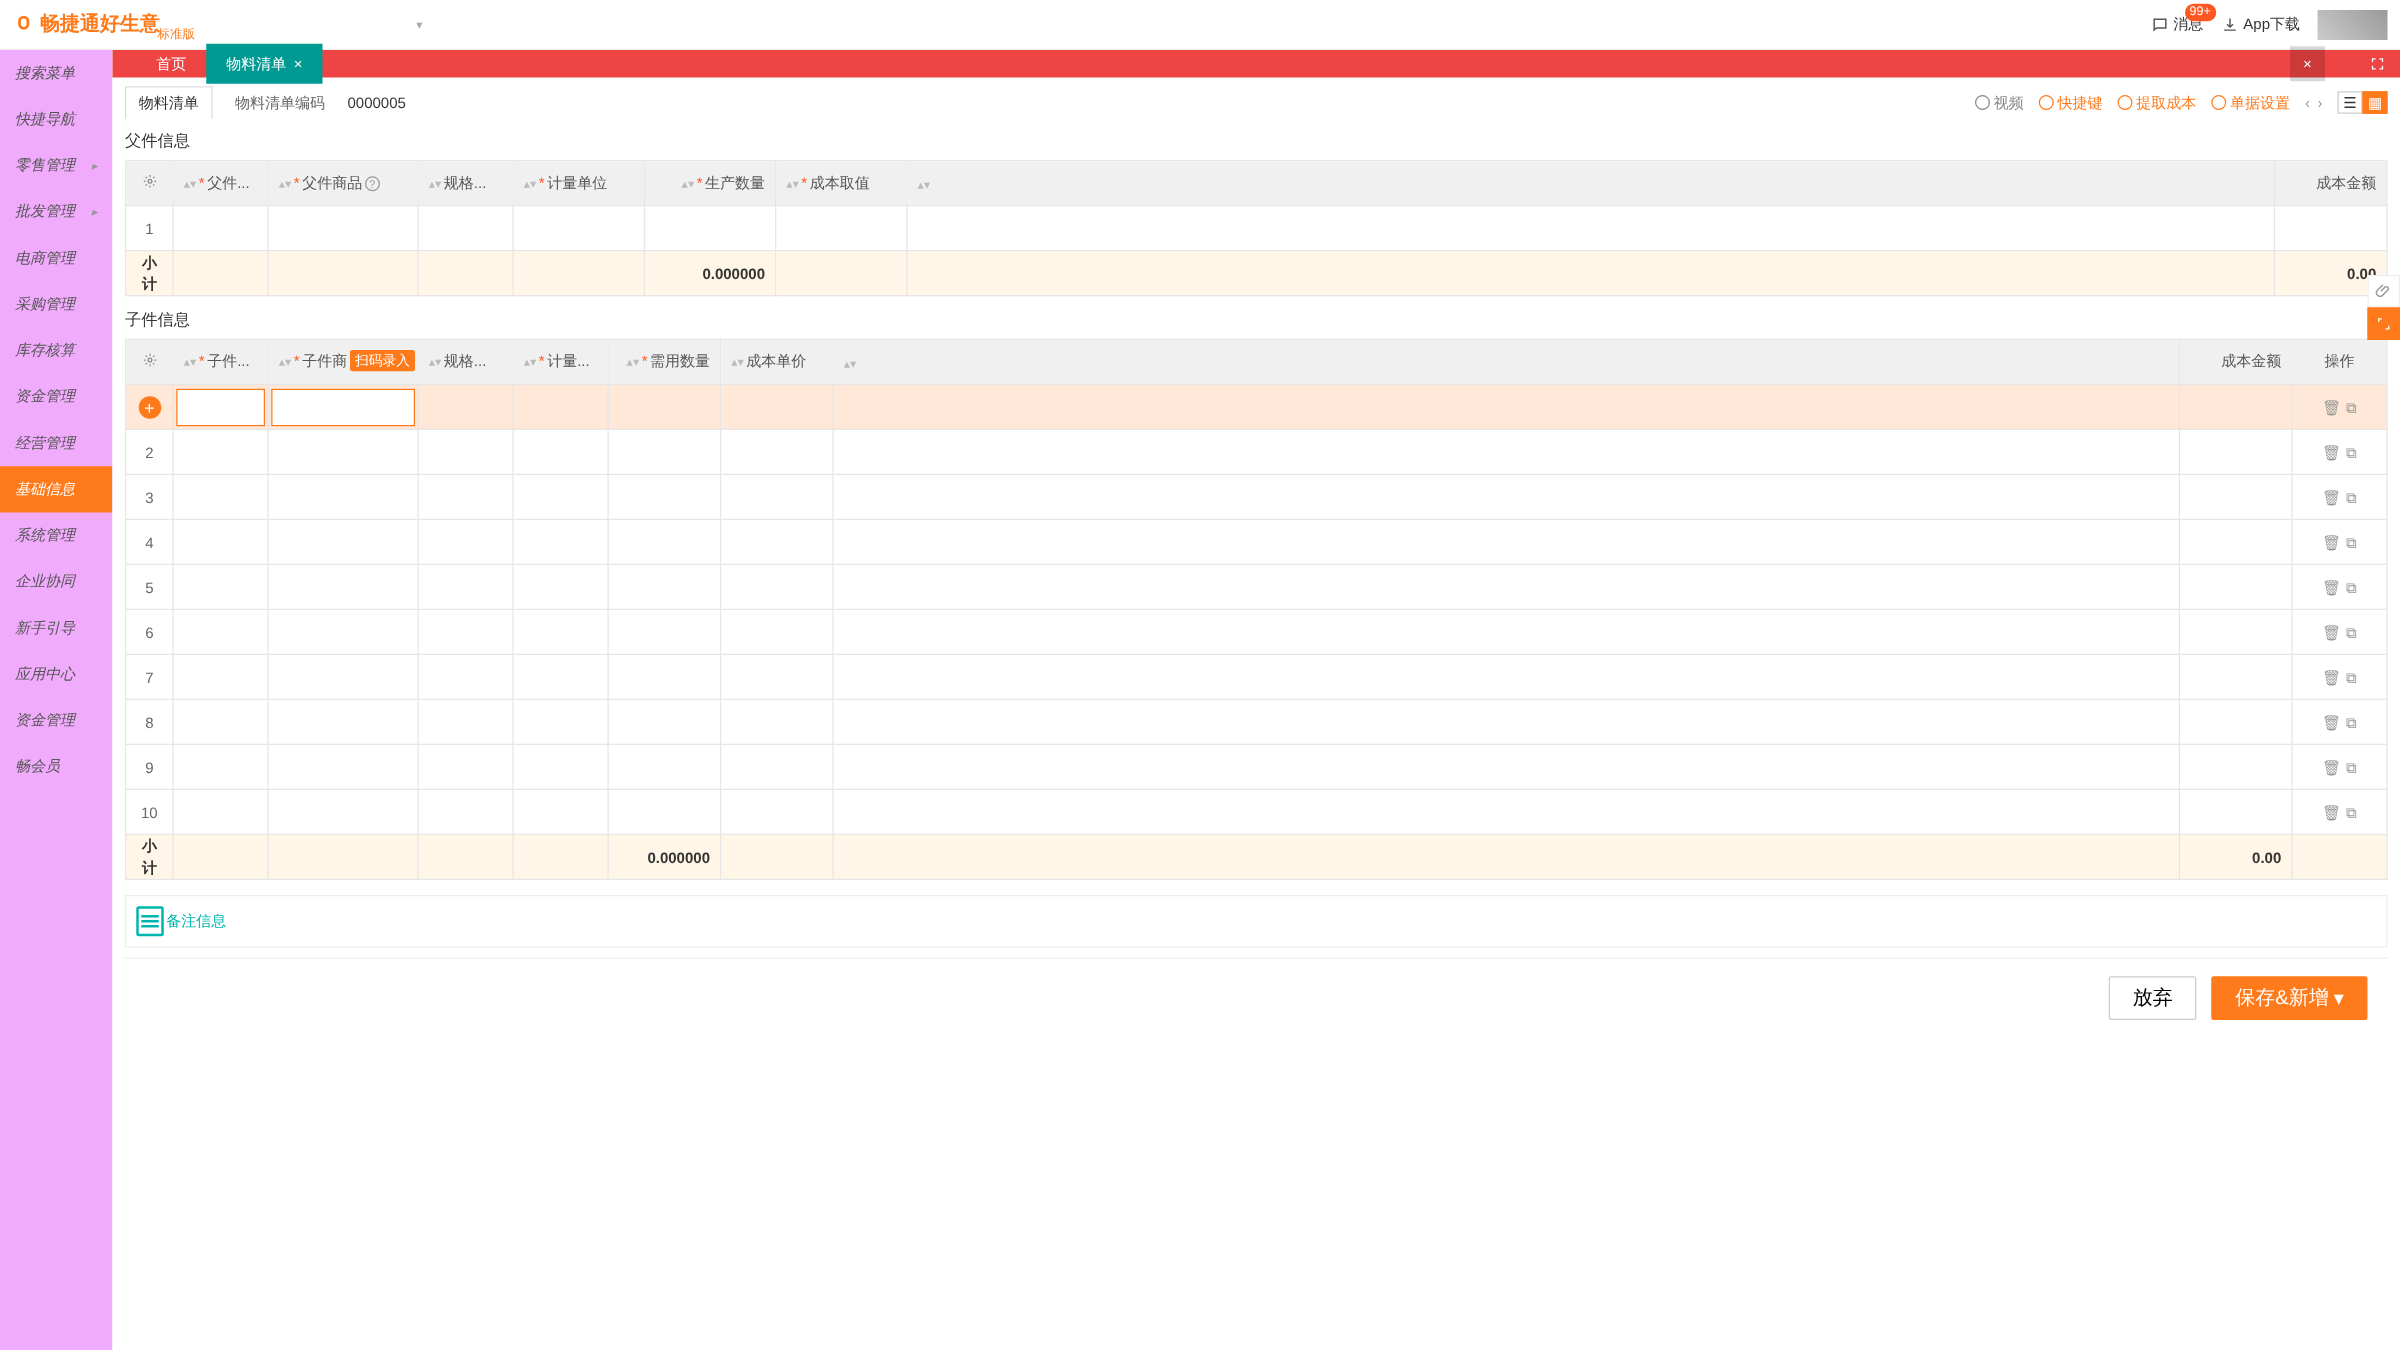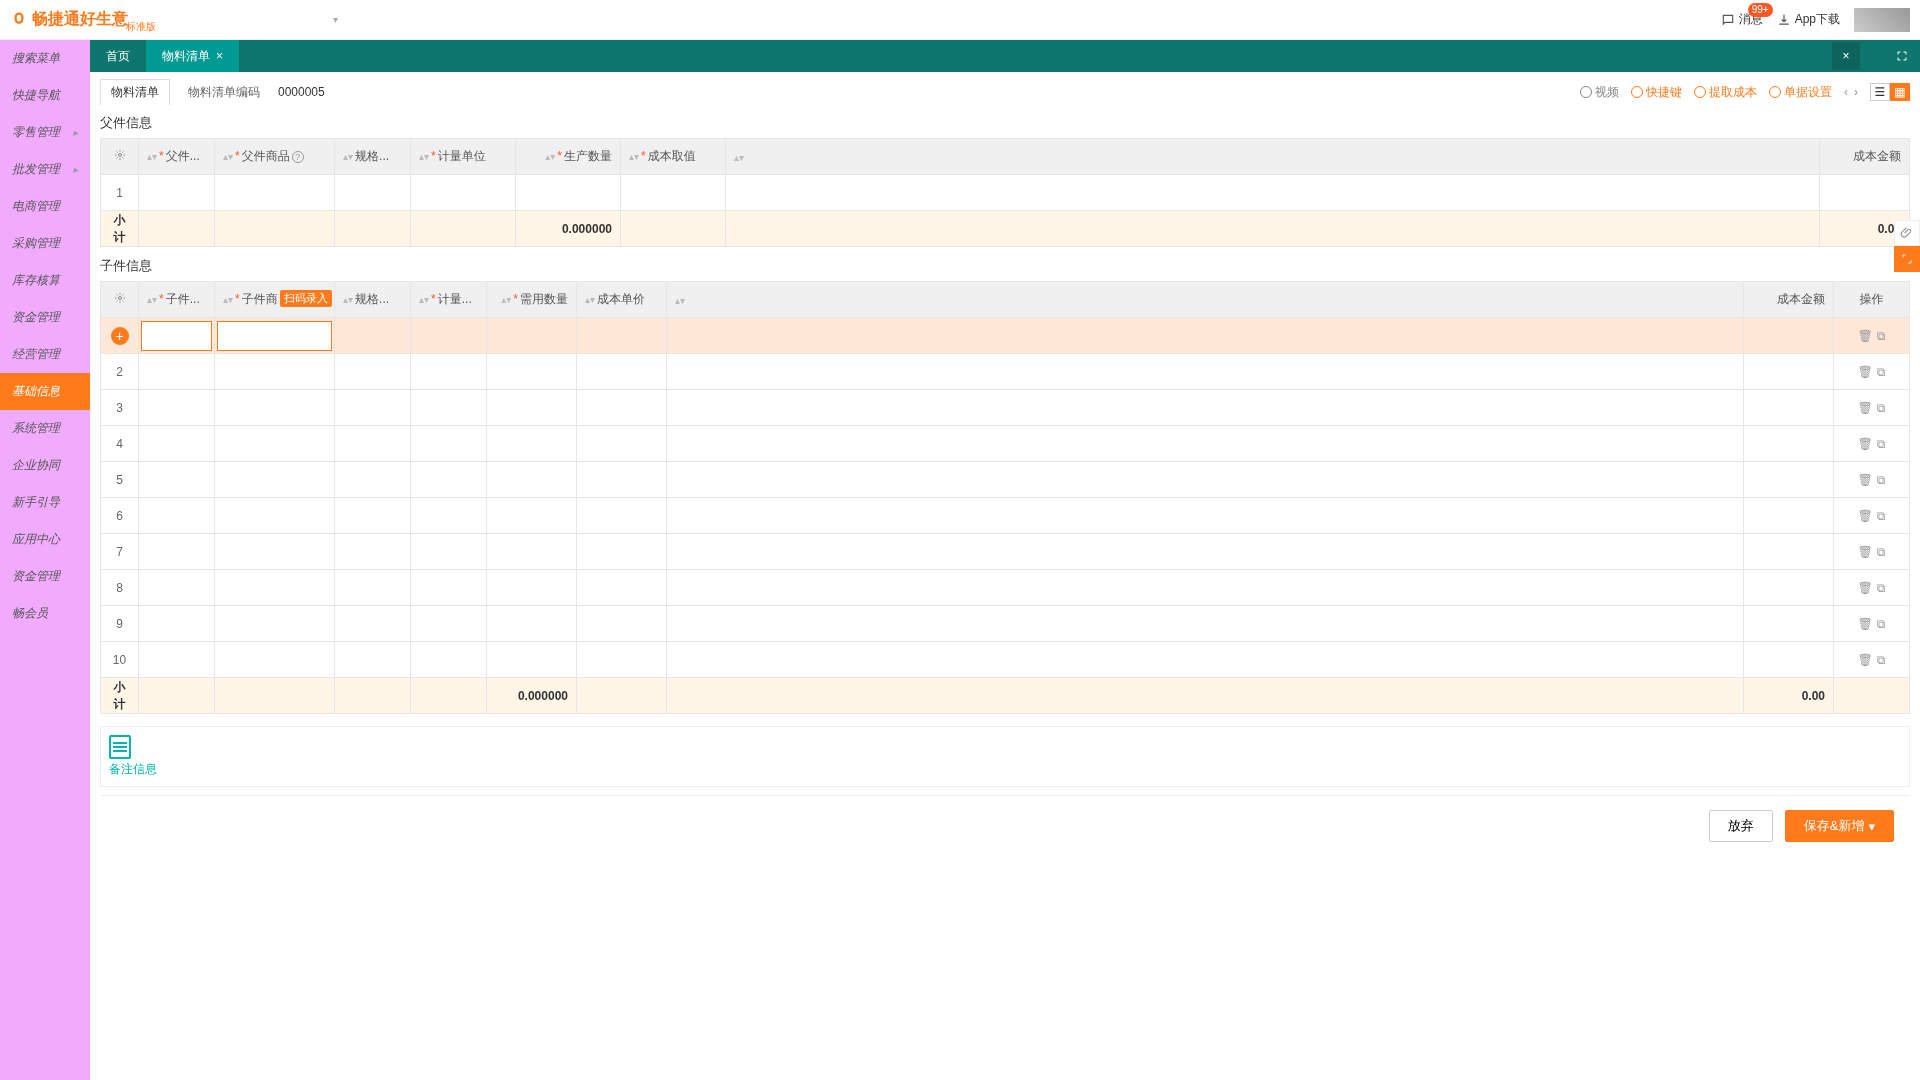--- a/index.html
+++ b/index.html
@@ -13,21 +13,21 @@
 .header-right { margin-left: auto; display: flex; align-items: center; gap: 14px; }
 .badge-wrap { position: relative; display: flex; align-items: center; gap: 4px; cursor: pointer; }
 .badge { position: absolute; top: -8px; right: -10px; background: #ff5722; color: #fff; border-radius: 8px; padding: 0 4px; font-size: 10px; line-height: 14px; }
 .avatar { width: 56px; height: 24px; background: linear-gradient(45deg,#ccc,#999); }
 .layout { display: flex; height: calc(100vh - 40px); }
 .sidebar { width: 90px; background: #f0abfc; overflow-y: auto; font-style: italic; }
 .side-item { padding: 10px 12px; font-size: 12px; color: #555; display: flex; align-items: center; justify-content: space-between; cursor: pointer; }
 .side-item.active { background: #ff7a1a; color: #fff; }
 .caret { font-size: 10px; color: #999; }
 .main { flex: 1; display: flex; flex-direction: column; background: #fff; position: relative; }
-.tabbar { height: 32px; background: #0f766e; display: flex; align-items: center; }
+.tabbar { height: 22px; background: #ef4444; display: flex; align-items: center; padding-left: 19px; }
 .tab { padding: 0 16px; height: 32px; line-height: 32px; color: #fff; font-size: 12px; cursor: pointer; display: flex; align-items: center; gap: 6px; }
 .tab.active { background: #009a93; }
 .tab-close { height: 28px; width: 28px; margin-left: auto; margin-right: 28px; background: rgba(0,0,0,.15); display: flex; align-items: center; justify-content: center; color: #fff; cursor: pointer; }
 .expand-btn { height: 28px; width: 28px; margin-right: 4px; display: flex; align-items: center; justify-content: center; color: #fff; cursor: pointer; }
 .content { flex: 1; overflow: auto; padding: 0 10px; }
 .subbar { display: flex; align-items: center; height: 40px; gap: 18px; }
 .sub-tab { padding: 4px 10px; border: 1px solid #ddd; border-bottom: none; background: #fff; font-weight: 500; }
 .sub-code-label { color: #666; }
 .sub-code { color: #333; }
 .subbar-right { margin-left: auto; display: flex; align-items: center; gap: 12px; }
@@ -50,26 +50,26 @@
 .req-dot { color: #ff5722; margin-right: 2px; }
 tr.subtotal td { background: #fff6e8; font-weight: bold; }
 tr.active-row td { background: #ffe8d8; }
 .rownum { text-align: center; color: #666; }
 .add-btn { width: 18px; height: 18px; border-radius: 50%; background: #ff7a1a; color: #fff; display: inline-flex; align-items: center; justify-content: center; font-size: 14px; cursor: pointer; }
 .scan-tag { position: absolute; right: 2px; top: 8px; background: #ff7a1a; color: #fff; padding: 1px 4px; font-size: 11px; border-radius: 2px; }
 .help-ic { display: inline-block; width: 12px; height: 12px; border: 1px solid #999; border-radius: 50%; color: #999; font-size: 9px; text-align: center; line-height: 11px; margin-left: 2px; }
 .op-ic { color: #999; cursor: pointer; margin: 0 2px; }
 .input-cell { border: 1px solid #ff7a1a; height: 30px; background: #fff; }
 .remark-bar { display: flex; align-items: center; gap: 16px; margin: 12px 0 8px; border: 1px solid #eee; padding: 8px; }
-.remark-icon-wrap { display: flex; flex-direction: column; align-items: flex-start; color: #00b5ad; gap: 2px; }
+.remark-icon-wrap { display: flex; align-items: center; color: #00b5ad; gap: 2px; }
 .remark-icon { width: 22px; height: 24px; border: 2px solid #00b5ad; border-radius: 2px; display: flex; flex-direction: column; justify-content: center; gap: 2px; padding: 2px; }
 .remark-icon span { height: 2px; background: #00b5ad; }
 .remark-input { flex: 1; border: none; outline: none; font-size: 12px; color: #333; }
 .footer { border-top: 1px solid #eee; padding: 14px 16px; display: flex; justify-content: flex-end; gap: 12px; }
-.btn { padding: 6px 18px; border: 1px solid #ccc; background: #fff; cursor: pointer; font-size: 13px; border-radius: 2px; }
+.btn { padding: 6px 18px; border: 1px solid #ccc; background: #fff; cursor: pointer; font-size: 16px; border-radius: 2px; }
 .btn.primary { background: #ff7a1a; border-color: #ff7a1a; color: #fff; display: flex; align-items: center; gap: 4px; }
 .right-tools { position: absolute; right: 0; top: 180px; display: flex; flex-direction: column; }
 .rt { width: 26px; height: 26px; border: 1px solid #eee; background: #fff; display: flex; align-items: center; justify-content: center; color: #999; cursor: pointer; }
 .rt.active { background: #ff7a1a; border-color: #ff7a1a; color: #fff; }
 .chev { font-size: 10px; color: #aaa; }
 .chev-down::before { content: "▾"; }
 .caret-r::before { content: "▸"; }
 .x-ic::before { content: "×"; }
 .arrow-l::before { content: "‹"; }
 .arrow-r::before { content: "›"; }

